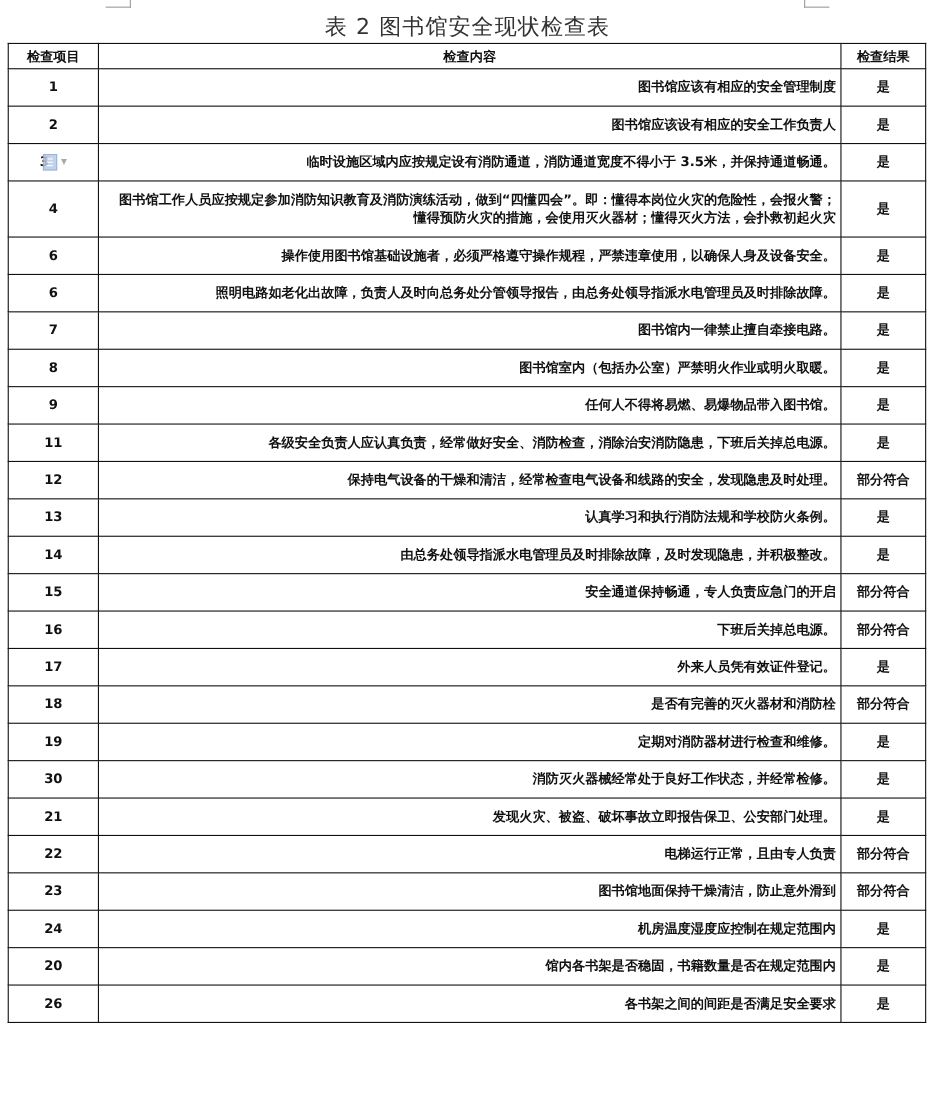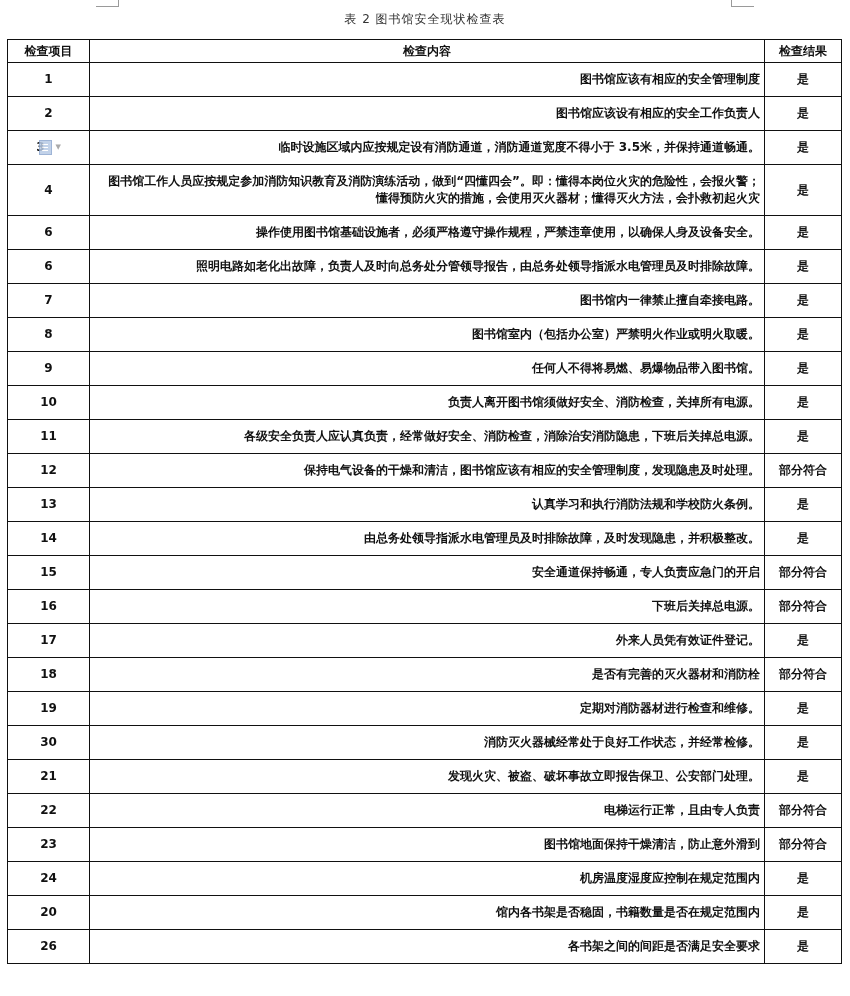--- a/index.html
+++ b/index.html
@@ -2,21 +2,21 @@
 <html><head>
 <meta charset="utf-8">
 <style>
   html, body { margin:0; padding:0; background:#ffffff; }
   body { width:850px; height:996px; position:relative; overflow:hidden;
          font-family:"DejaVu Sans","Liberation Sans",sans-serif; color:#111; }
   .corner { position:absolute; border-color:#9a9a9a; border-style:solid; width:22px; height:6px; }
   .corner.tl { left:96px; top:0; border-width:0 1px 1px 0; }
   .corner.tr { left:731px; top:0; border-width:0 0 1px 1px; }
   .title { position:absolute; left:0; top:11px; width:850px; text-align:center;
-           font-size:12px; color:#333; letter-spacing:1px; }
+           font-size:20px; color:#333; letter-spacing:1px; }
   table { position:absolute; left:7px; top:39px; width:834px;
           border-collapse:collapse; table-layout:fixed; }
   col.c1 { width:82px; } col.c2 { width:675px; } col.c3 { width:77px; }
   td, th { border:1.5px solid #111; font-size:12px; font-weight:bold;
            padding:0; line-height:17px; }
   th { height:22px; text-align:center; }
   td.num { text-align:center; height:33px; }
   td.content { text-align:right; padding-left:8px; padding-right:4px; }
   td.result { text-align:center; }
   tr.tall td.num { height:50px; }
@@ -96,35 +96,30 @@
     <td class="content">图书馆室内（包括办公室）严禁明火作业或明火取暖。</td>
     <td class="result">是</td>
   </tr>
 
   <tr>
     <td class="num"><span class="numtxt">9</span></td>
     <td class="content">任何人不得将易燃、易爆物品带入图书馆。</td>
     <td class="result">是</td>
   </tr>
 
-  <tr>
-    <td class="num"><span class="numtxt">10</span></td>
-    <td class="content">负责人离开图书馆须做好安全、消防检查，关掉所有电源。</td>
-    <td class="result">是</td>
-  </tr>
 
   <tr>
     <td class="num"><span class="numtxt">11</span></td>
     <td class="content">各级安全负责人应认真负责，经常做好安全、消防检查，消除治安消防隐患，下班后关掉总电源。</td>
     <td class="result">是</td>
   </tr>
 
   <tr>
     <td class="num"><span class="numtxt">12</span></td>
-    <td class="content">保持电气设备的干燥和清洁，图书馆应该有相应的安全管理制度，发现隐患及时处理。</td>
+    <td class="content">保持电气设备的干燥和清洁，经常检查电气设备和线路的安全，发现隐患及时处理。</td>
     <td class="result">部分符合</td>
   </tr>
 
   <tr>
     <td class="num"><span class="numtxt">13</span></td>
     <td class="content">认真学习和执行消防法规和学校防火条例。</td>
     <td class="result">是</td>
   </tr>
 
   <tr>

